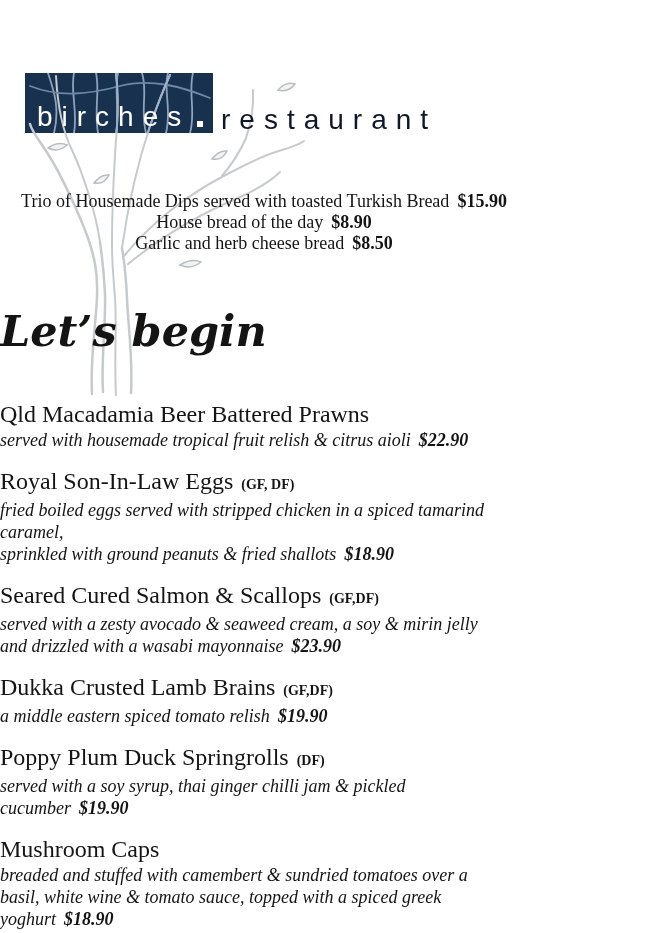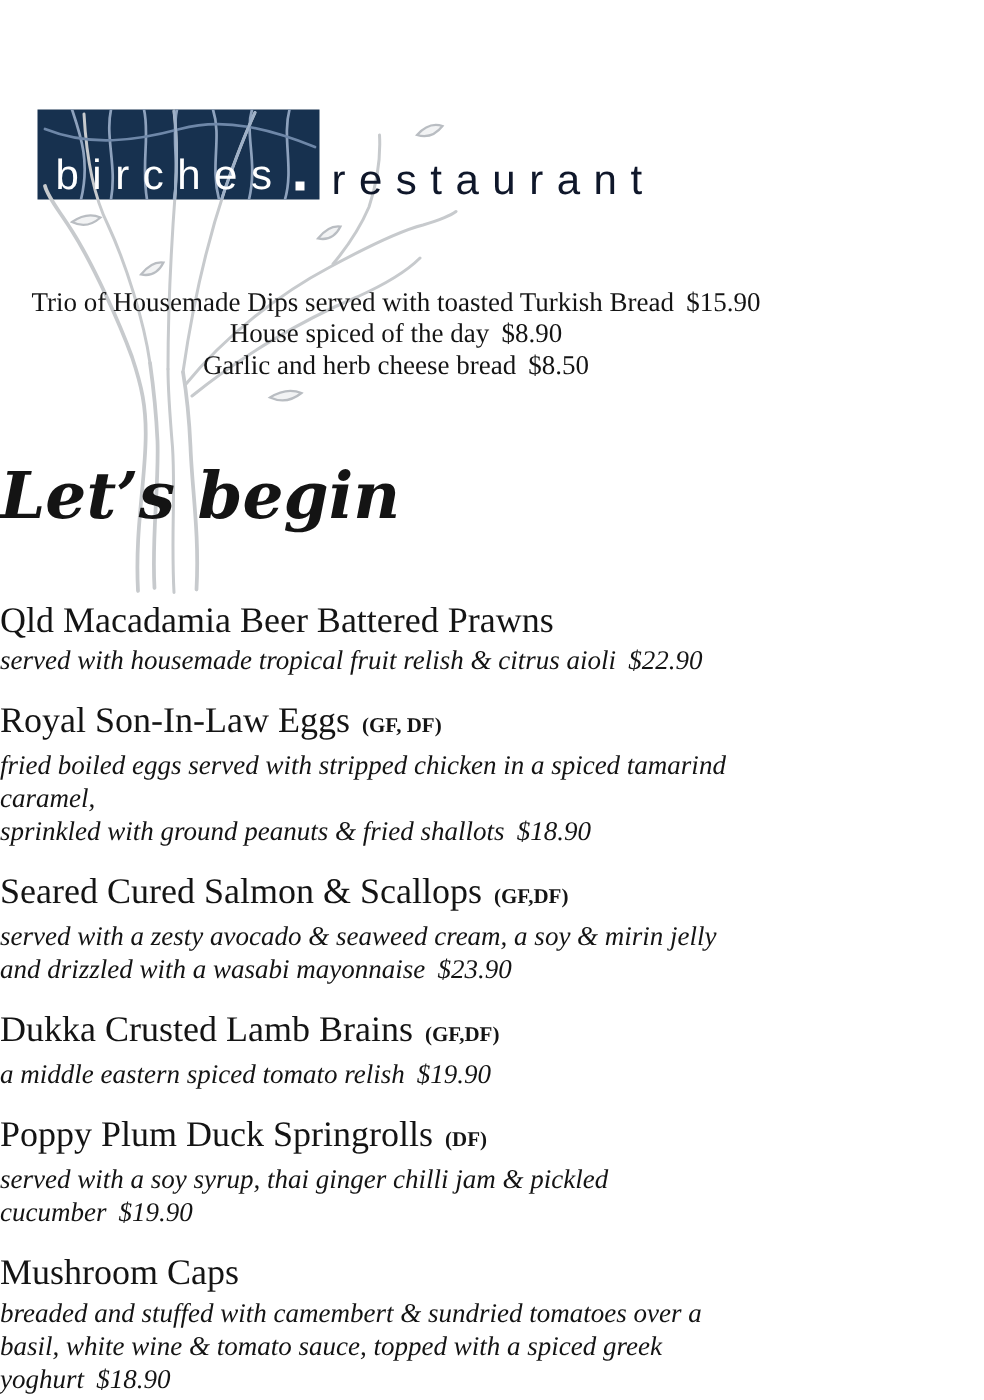--- a/index.html
+++ b/index.html
@@ -63,21 +63,21 @@
   .item-name {
     font-size: 24px; line-height: 29px;
   }
   .item-tags {
     font-size: 14px; margin-left: 8px; font-weight: bold;
   }
   .desc-line {
     font-style: italic;
     font-size: 18px; line-height: 22px;
   }
-  .price { margin-left: 0.45em; }
+  .price { margin-left: 0.45em; font-weight: bold; }
   .intro .price { font-style: normal; }
 </style>
 </head>
 <body>
 
 <div id="page">
 
   <svg id="tree-svg" viewBox="0 0 470 370" xmlns="http://www.w3.org/2000/svg" aria-hidden="true">
     <defs>
       <clipPath id="rectclip">
@@ -124,21 +124,21 @@
 
   <span class="brand-primary">birches</span>
   <span class="logo-dot"></span>
   <span class="brand-secondary">restaurant</span>
 
   <div class="intro">
     <div class="intro-line">
       <span>Trio of Housemade Dips served with toasted Turkish Bread</span><span class="price">$15.90</span>
     </div>
     <div class="intro-line">
-      <span>House spiced of the day</span><span class="price">$8.90</span>
+      <span>House bread of the day</span><span class="price">$8.90</span>
     </div>
     <div class="intro-line">
       <span>Garlic and herb cheese bread</span><span class="price">$8.50</span>
     </div>
   </div>
 
   <div class="section-title">Let’s begin</div>
 
   <div class="menu">
 

